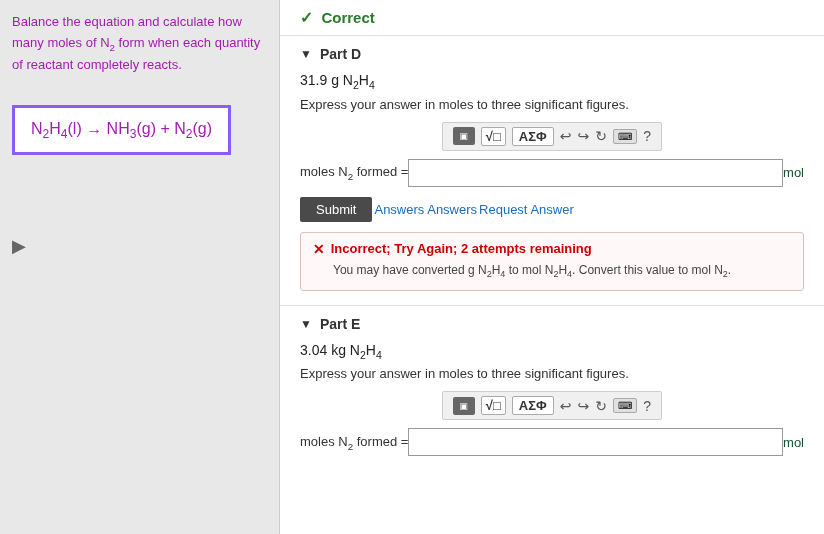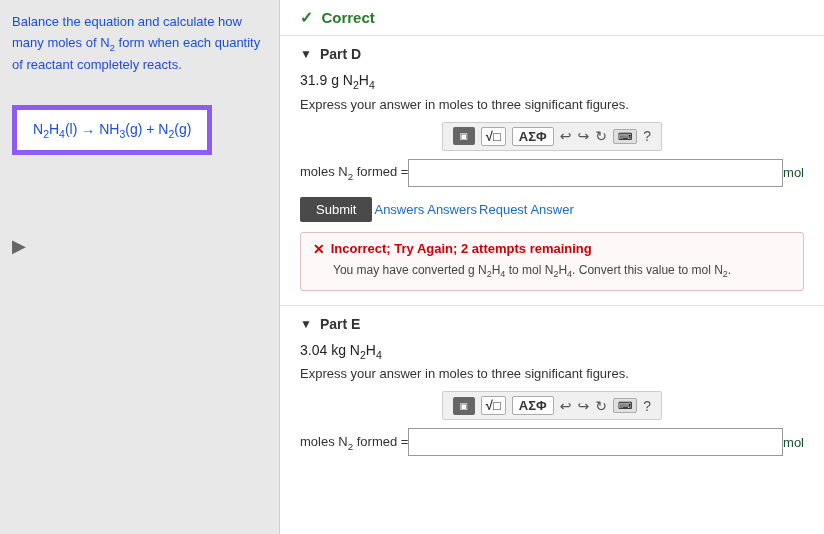--- a/index.html
+++ b/index.html
@@ -23,31 +23,31 @@
       font-size: 13px;
       color: #333;
     }
     .sidebar-text {
       color: #555;
       line-height: 1.5;
       margin-bottom: 12px;
     }
     .sidebar-problem {
       font-size: 13px;
-      color: #1d4ed8;
+      color: #a21caf;
       line-height: 1.6;
       margin-bottom: 10px;
     }
     .equation-box {
       background: white;
-      border: 5px solid #8b5cf6;
+      border: 3px solid #8b5cf6;
       padding: 8px 16px;
       display: inline-block;
       margin-top: 8px;
-      font-size: 14px;
+      font-size: 16px;
     }
     .cursor-area {
       margin-top: 80px;
       color: #666;
       font-size: 18px;
     }
 
     
     .main-content {
       flex: 1;

